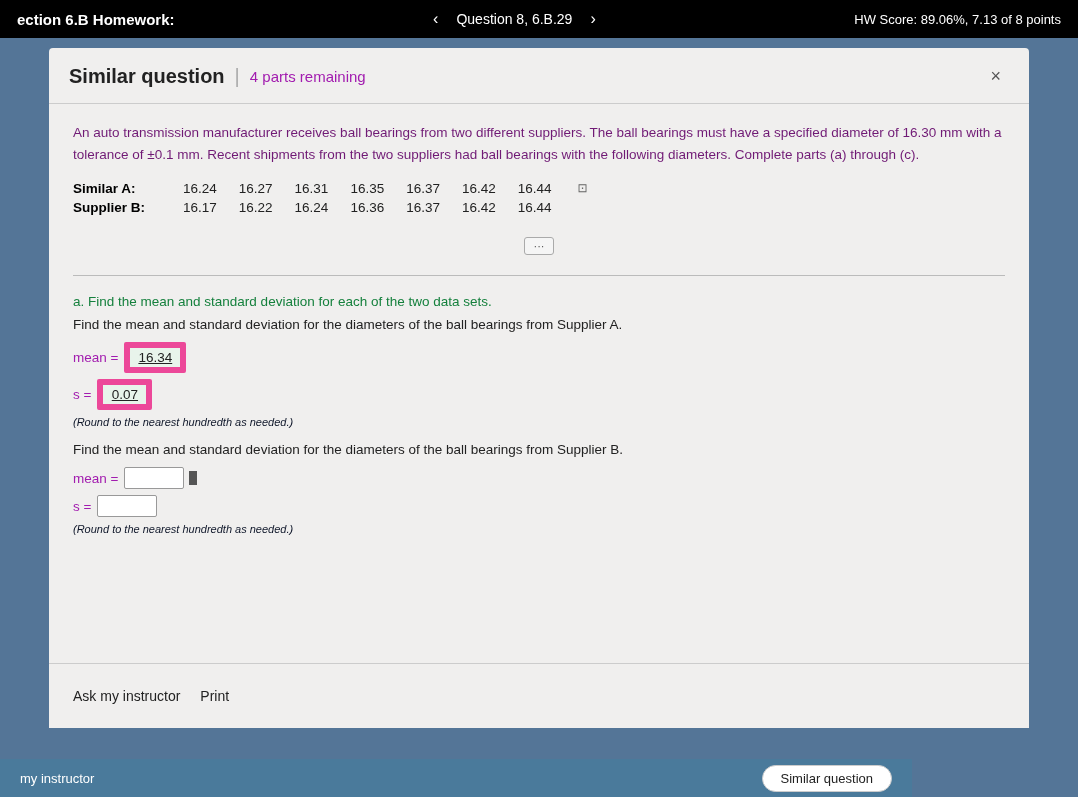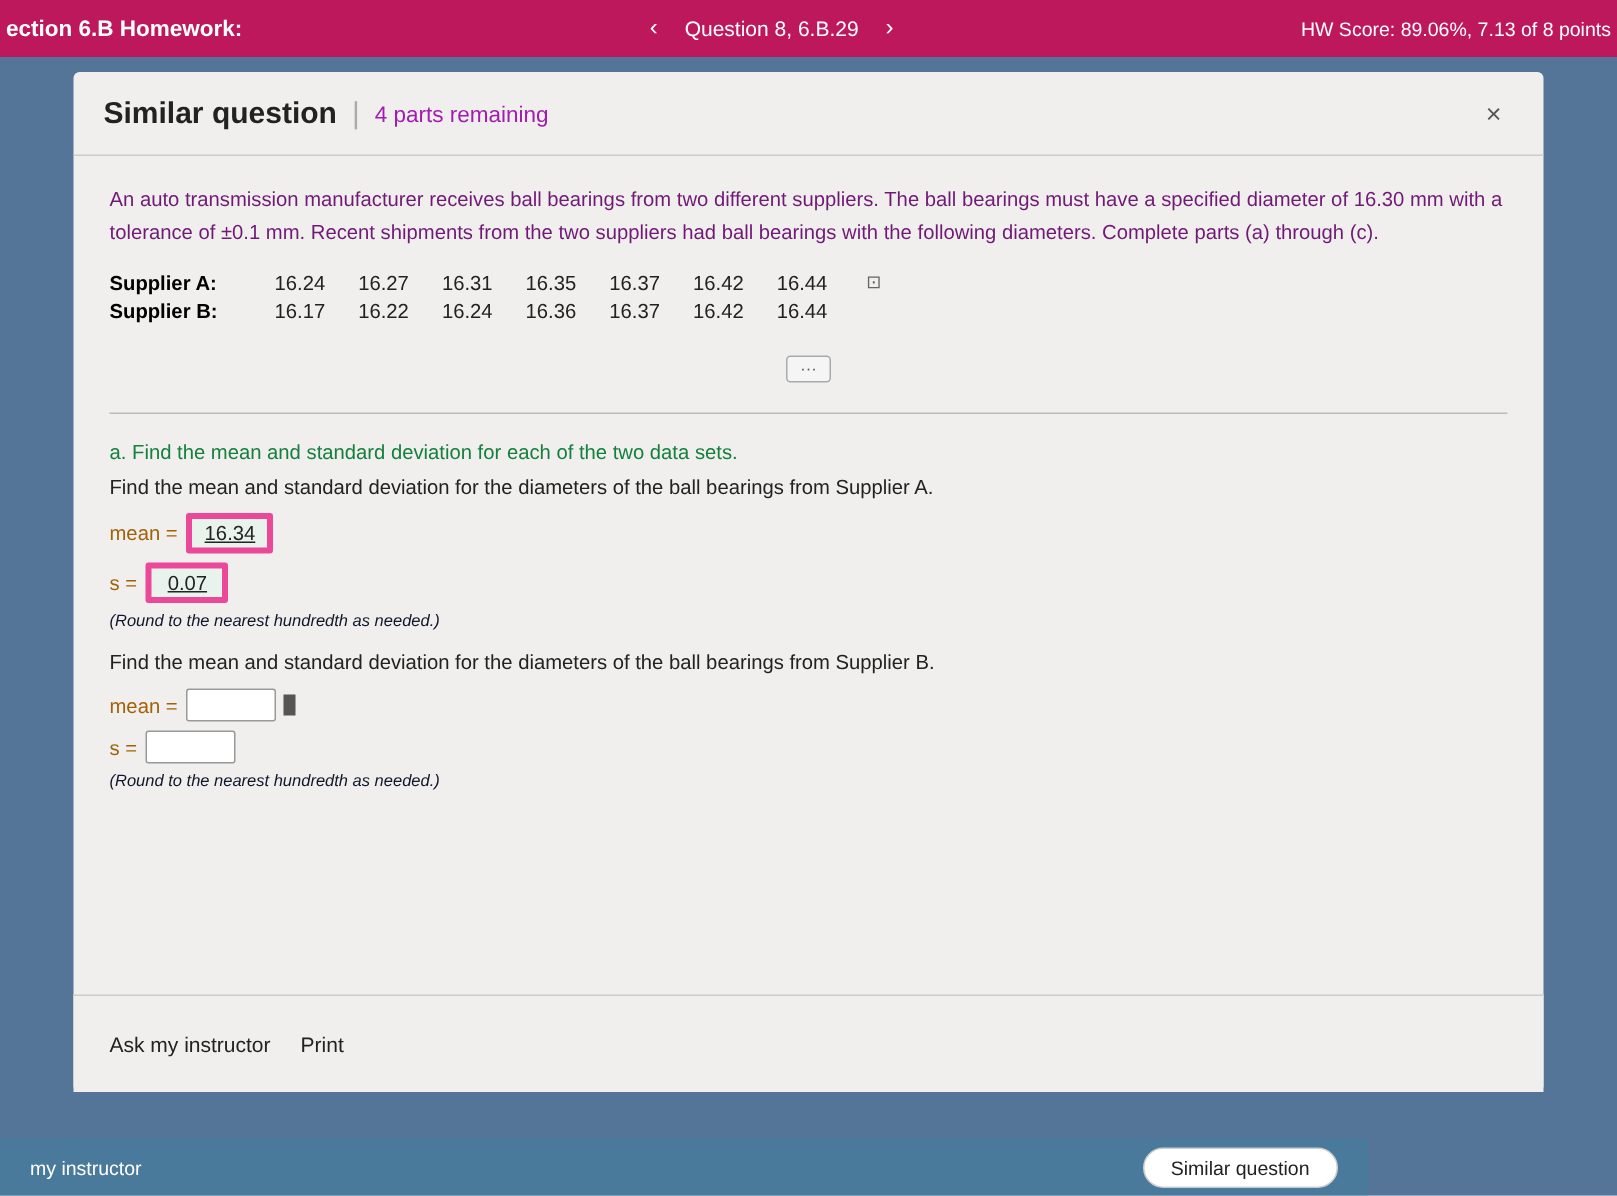--- a/index.html
+++ b/index.html
@@ -7,26 +7,26 @@
       font-family: Arial, sans-serif;
       background: #5a7fa8;
       width: 1078px;
       height: 797px;
       overflow: hidden;
       position: relative;
     }
 
     
     .top-bar {
-      background: #be185d;
+      background: #000000;
       color: white;
       display: flex;
       align-items: center;
       justify-content: space-between;
-      padding: 8px 4px;
+      padding: 8px 17px;
       height: 38px;
     }
     .top-bar-left {
       font-size: 15px;
       font-weight: bold;
       color: white;
     }
     .top-bar-center {
       font-size: 14px;
       color: white;
@@ -151,21 +151,21 @@
     .input-row {
       display: flex;
       align-items: center;
       gap: 4px;
       margin-bottom: 6px;
       font-size: 13.5px;
     }
 
     .input-label {
       font-size: 13.5px;
-      color: #a16207;
+      color: #a21caf;
       margin-right: 2px;
     }
 
     .answer-input {
       display: inline-block;
       background: #fff;
       border: 1px solid #999;
       padding: 2px 6px;
       min-width: 55px;
       font-size: 13.5px;
@@ -272,21 +272,21 @@
 
     .copy-icon {
       font-size: 12px;
       color: #666;
       margin-left: 4px;
     }
 
     .filled-box {
       display: inline-block;
       background: #e8f4eb;
-      border: 4px solid #ec4899;
+      border: 6px solid #ec4899;
       padding: 2px 8px;
       min-width: 55px;
       font-size: 13.5px;
       color: #222;
       text-align: center;
       border-radius: 2px;
     }
 
     .underline-val {
       text-decoration: underline;
@@ -359,21 +359,21 @@
       </div>
       <button class="close-btn">×</button>
     </div>
 
     <div class="modal-body">
 
       <p class="problem-text">An auto transmission manufacturer receives ball bearings from two different suppliers. The ball bearings must have a specified diameter of 16.30 mm with a tolerance of ±0.1 mm. Recent shipments from the two suppliers had ball bearings with the following diameters. Complete parts (a) through (c).</p>
 
       <div class="data-table">
         <div class="data-row">
-          <span class="supplier-label">Supplier A:</span>
+          <span class="supplier-label">Similar A:</span>
           <div class="data-values">
             <span>16.24</span>
             <span>16.27</span>
             <span>16.31</span>
             <span>16.35</span>
             <span>16.37</span>
             <span>16.42</span>
             <span>16.44</span>
             <span class="copy-icon" title="copy">⊡</span>
           </div>

